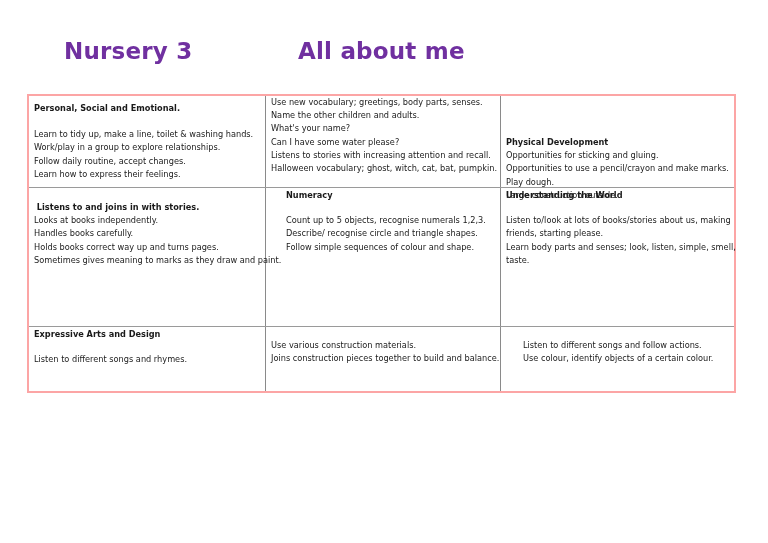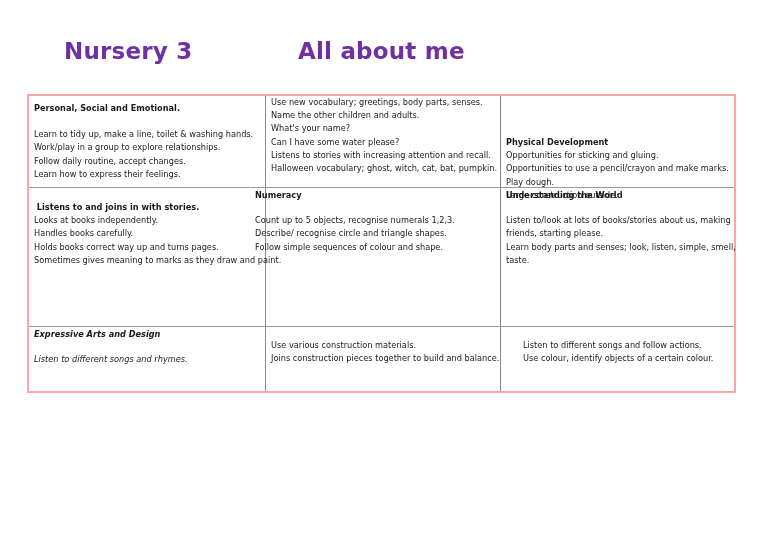--- a/index.html
+++ b/index.html
@@ -60,38 +60,38 @@
 
   <div class="cell" style="left:0; top:93px; width:236px;">
     <div style="height:12px;"></div>
     <div class="line" style="white-space:pre;font-weight:bold;"> Listens to and joins in with stories.</div>
     <div class="line">Looks at books independently.</div>
     <div class="line">Handles books carefully.</div>
     <div class="line">Holds books correct way up and turns pages.</div>
     <div class="line">Sometimes gives meaning to marks as they draw and paint.</div>
   </div>
 
-  <div class="cell" style="left:221px; top:93px; width:234px;">
+  <div class="cell" style="left:252px; top:93px; width:234px;">
     <div class="heading">Numeracy</div>
     <div style="height:12px;"></div>
     <div class="line">Count up to 5 objects, recognise numerals 1,2,3.</div>
     <div class="line">Describe/ recognise circle and triangle shapes.</div>
     <div class="line">Follow simple sequences of colour and shape.</div>
   </div>
 
   <div class="cell" style="left:472px; top:93px; width:236px;">
     <div class="heading">Understanding the World</div>
     <div style="height:12px;"></div>
     <div class="line">Listen to/look at lots of books/stories about us, making</div>
     <div class="line">friends, starting please.</div>
     <div class="line">Learn body parts and senses; look, listen, simple, smell,</div>
     <div class="line">taste.</div>
   </div>
 
-  <div class="cell" style="left:0; top:232px; width:236px;font-style:italic;">
+  <div class="cell" style="left:0; top:232px; width:236px;">
     <div class="heading">Expressive Arts and Design</div>
     <div style="height:12px;"></div>
     <div class="line">Listen to different songs and rhymes.</div>
   </div>
 
   <div class="cell" style="left:237px; top:243px; width:234px;">
     <div class="line">Use various construction materials.</div>
     <div class="line">Joins construction pieces together to build and balance.</div>
   </div>
 

